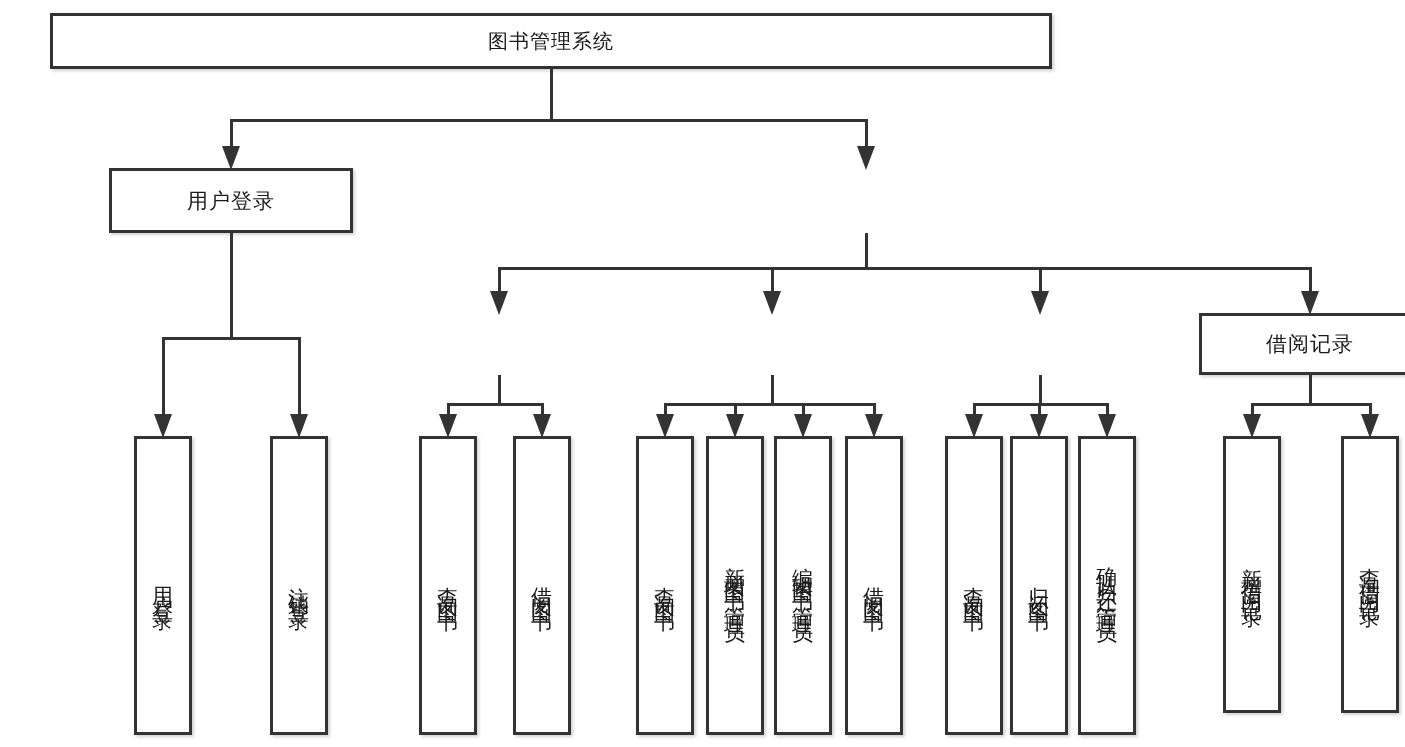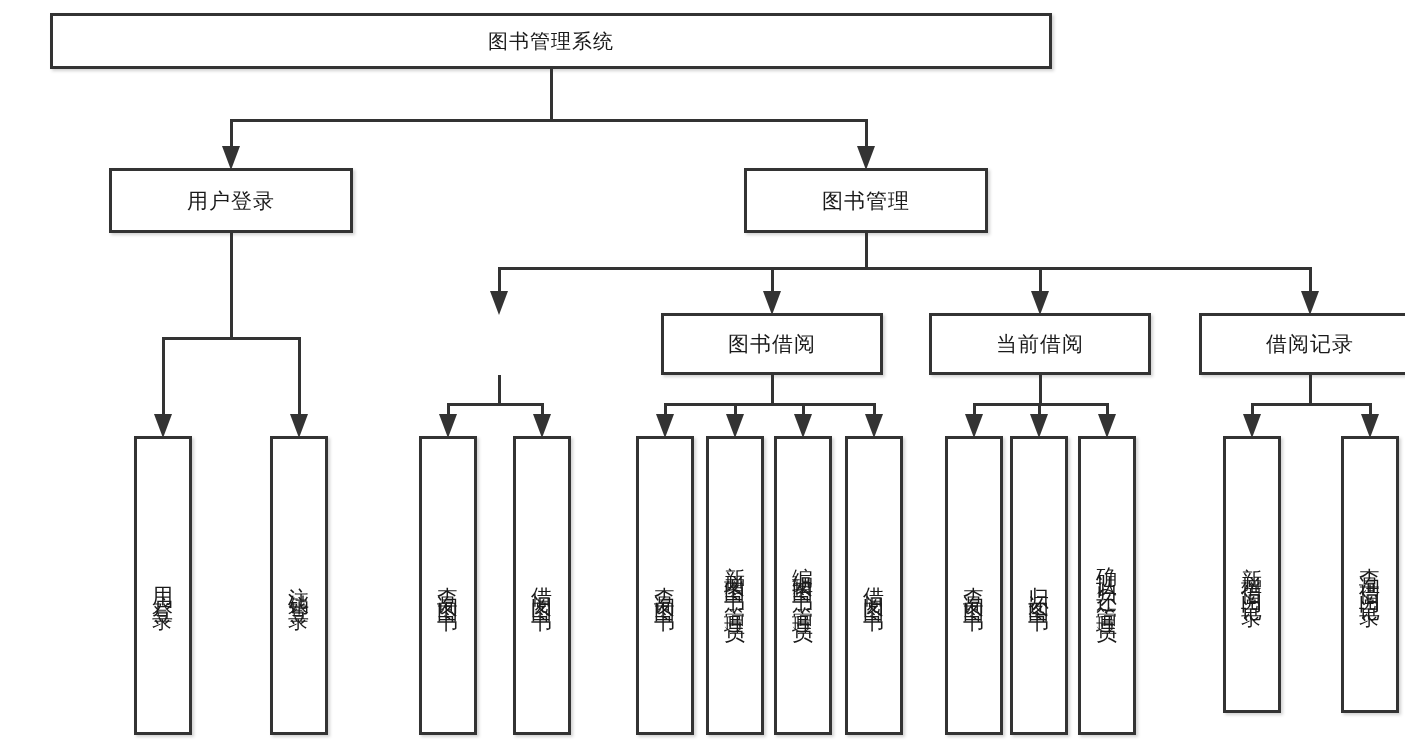--- a/index.html
+++ b/index.html
@@ -44,48 +44,39 @@
   <div class="vline" style="left:522px;top:69px;height:53px;"></div>
   <div class="hline" style="left:202px;top:119px;width:638px;"></div>
   <div class="vline" style="left:202px;top:119px;height:30px;"></div>
   <div class="vline" style="left:837px;top:119px;height:30px;"></div>
   <div class="arrow" style="left:194px;top:146px;"></div>
   <div class="arrow" style="left:829px;top:146px;"></div>
 
   <div class="box" style="left:81px;top:168px;width:244px;height:65px;">
     <span class="hlabel">用户登录</span>
   </div>
-  <div class="box" style="left:716px;top:168px;width:244px;height:65px;">
-    <span class="hlabel">图书管理</span>
-  </div>
 
   <div class="vline" style="left:202px;top:233px;height:107px;"></div>
   <div class="hline" style="left:134px;top:337px;width:139px;"></div>
   <div class="vline" style="left:134px;top:337px;height:79px;"></div>
   <div class="vline" style="left:270px;top:337px;height:79px;"></div>
   <div class="arrow" style="left:126px;top:414px;"></div>
   <div class="arrow" style="left:262px;top:414px;"></div>
 
   <div class="vline" style="left:837px;top:233px;height:37px;"></div>
   <div class="hline" style="left:470px;top:267px;width:814px;"></div>
   <div class="vline" style="left:470px;top:267px;height:26px;"></div>
   <div class="vline" style="left:743px;top:267px;height:26px;"></div>
   <div class="vline" style="left:1011px;top:267px;height:26px;"></div>
   <div class="vline" style="left:1281px;top:267px;height:26px;"></div>
   <div class="arrow" style="left:462px;top:291px;"></div>
   <div class="arrow" style="left:735px;top:291px;"></div>
   <div class="arrow" style="left:1003px;top:291px;"></div>
   <div class="arrow" style="left:1273px;top:291px;"></div>
 
-  <div class="box" style="left:633px;top:313px;width:222px;height:62px;">
-    <span class="hlabel">图书借阅</span>
-  </div>
-  <div class="box" style="left:901px;top:313px;width:222px;height:62px;">
-    <span class="hlabel">当前借阅</span>
-  </div>
   <div class="box" style="left:1171px;top:313px;width:222px;height:62px;">
     <span class="hlabel">借阅记录</span>
   </div>
 
   <div class="vline" style="left:470px;top:375px;height:31px;"></div>
   <div class="hline" style="left:419px;top:403px;width:97px;"></div>
   <div class="vline" style="left:419px;top:403px;height:13px;"></div>
   <div class="vline" style="left:513px;top:403px;height:13px;"></div>
   <div class="arrow" style="left:411px;top:414px;"></div>
   <div class="arrow" style="left:505px;top:414px;"></div>

